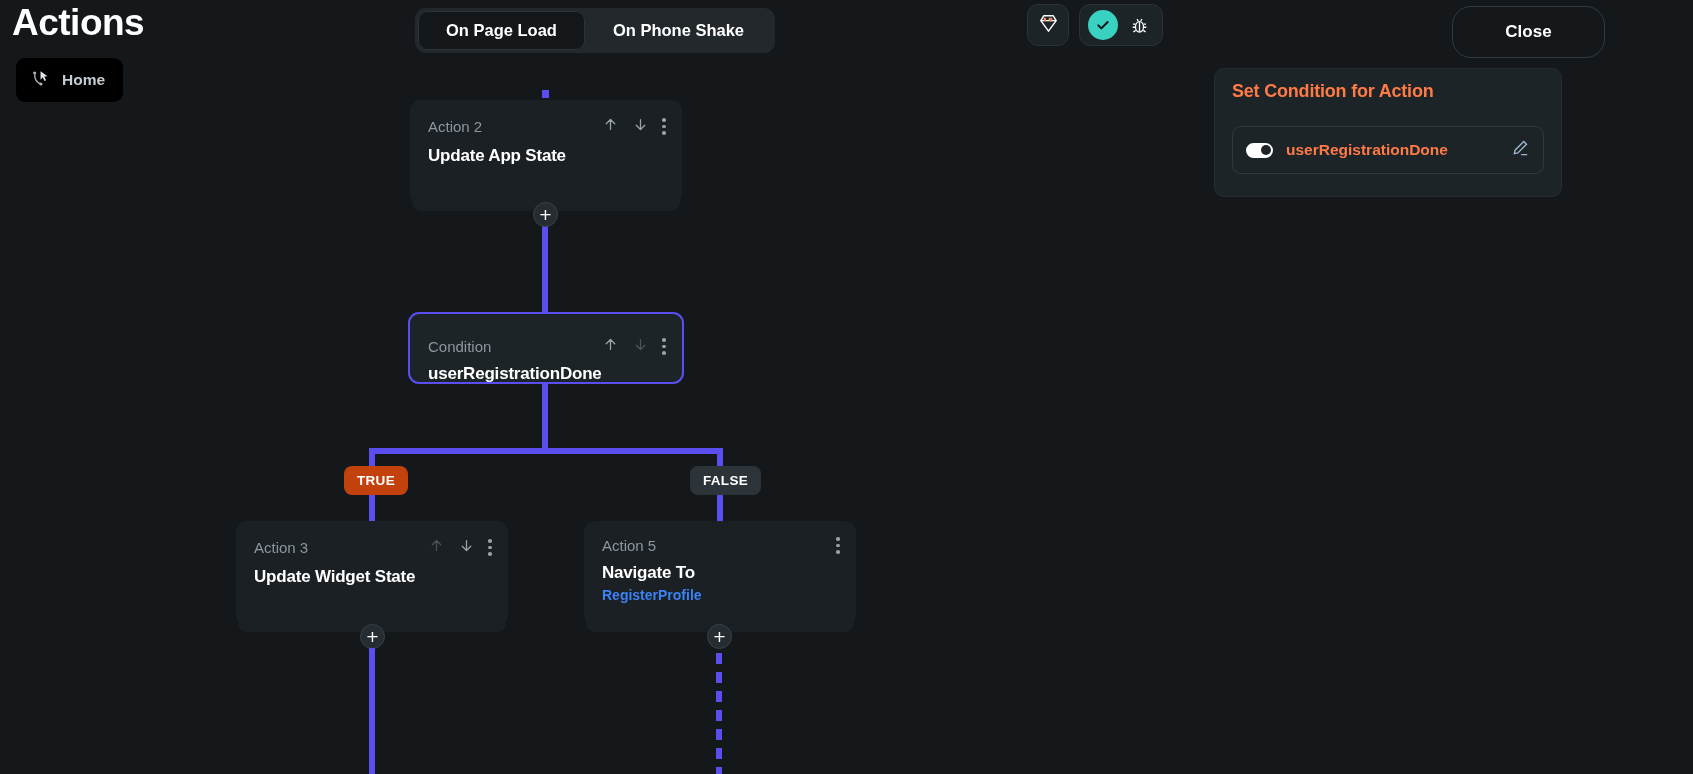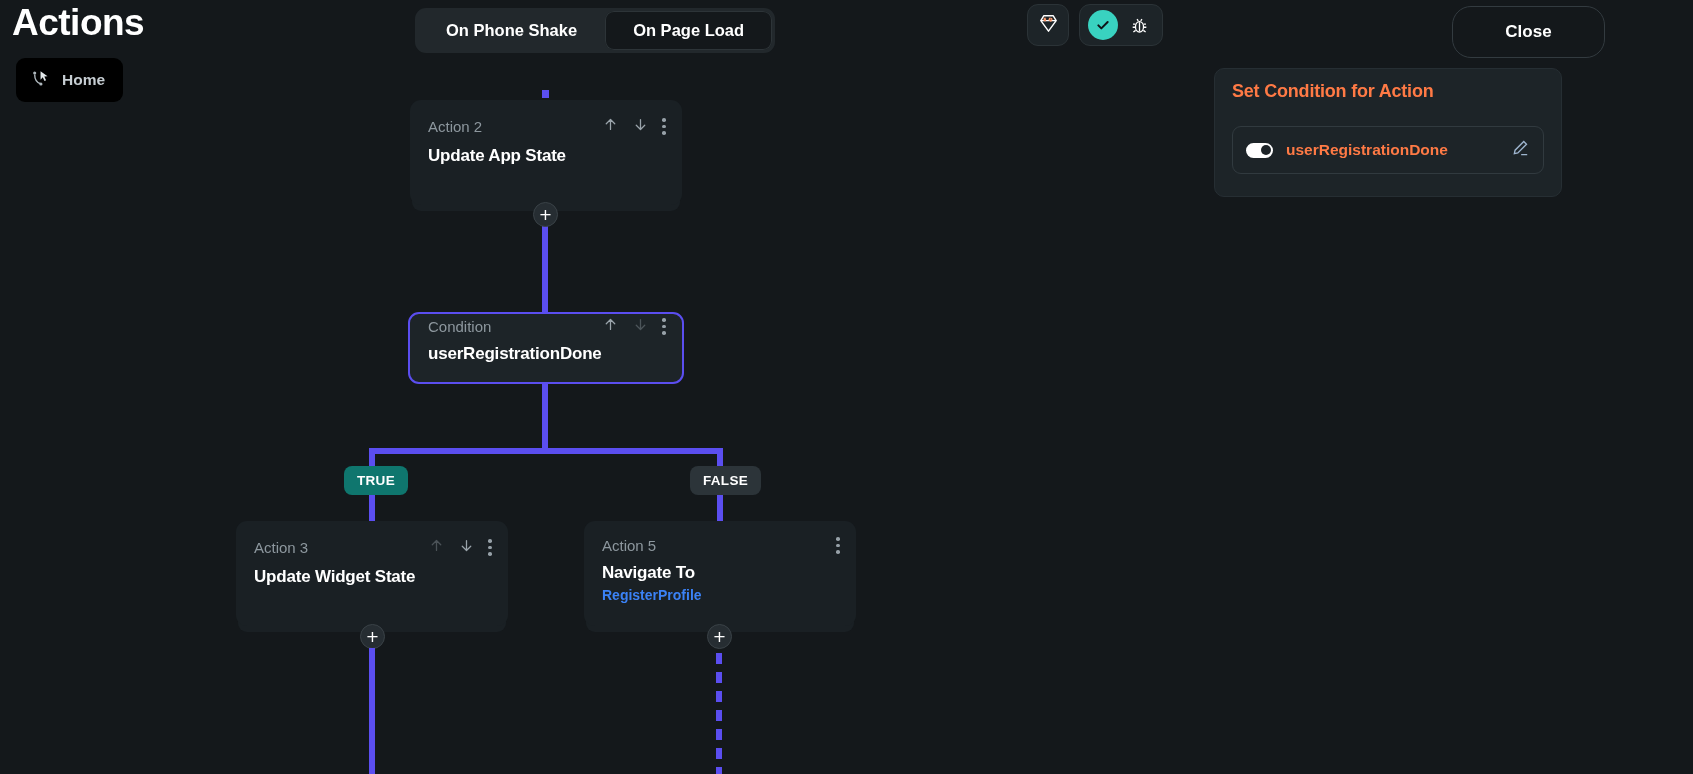--- a/index.html
+++ b/index.html
@@ -162,21 +162,21 @@
     border: 1px solid #3a4247;
     display: flex; align-items: center; justify-content: center;
     color: #ffffff; font-size: 16px; line-height: 1;
     font-family: "DejaVu Sans", sans-serif;
   }
   .branch-badge {
     position: absolute; border-radius: 8px;
     padding: 7px 13px; font-size: 13.5px;
     font-weight: 700; color: #ffffff; letter-spacing: 0.3px;
   }
-  .badge-true { background: #0f766e; }
+  .badge-true { background: #c2410c; }
   .badge-false { background: #2c3439; }
 
   .arr { display: block; }
   .dim { opacity: 0.38; }
   .dots { display: flex; flex-direction: column; gap: 3px; }
   .dots i { width: 3.6px; height: 3.6px; border-radius: 50%; background: #97a1a8; display: block; }
 </style>
 </head>
 <body>
 
@@ -190,22 +190,22 @@
         <circle cx="6.2" cy="6.5" r="1.7" fill="#aeb7bd"></circle>
         <circle cx="13" cy="18.5" r="1.7" fill="#aeb7bd"></circle>
         <path d="M6.2 8.2c0 5 1.5 8.5 6.3 10.1" stroke="#aeb7bd" stroke-width="1.5" fill="none"></path>
         <path d="M12.6 4.6v9.2l2.4-2.6 1.9 4.1 1.7-.8-1.9-4.1 3.5-.3z" fill="#e3e8eb"></path>
       </svg>
     </span>
     <span class="breadcrumb-label">Home</span>
   </div>
 
   <div class="tabs">
+    <div class="tab active">On Page Load</div>
     <div class="tab">On Phone Shake</div>
-    <div class="tab active">On Page Load</div>
   </div>
 
   <div class="gem-btn">
     <span>
       <svg width="23" height="23" viewBox="0 0 24 24" fill="none">
         <path d="M4 9h16l-8 11z" stroke="#ffffff" stroke-width="1.5" fill="none" stroke-linejoin="round"></path>
         <path d="M4 9l3-5h10l3 5" stroke="#ffffff" stroke-width="1.5" fill="none" stroke-linejoin="round"></path>
         <path d="M9.5 6.5h-2v2.5h2M7.5 7.8h2M13 9V6.5h1.6a1 1 0 0 1 0 2H13l2 1.5" stroke="#ff9a6b" stroke-width="1.2" fill="none"></path>
       </svg>
     </span>
@@ -266,21 +266,21 @@
           </span>
       </span>
     </div>
     <div class="node-title">Update App State</div>
   </div>
 
   <div class="vline" style="left:542px; top:205px; height:108px;"></div>
   <div class="plus-btn" style="left:533px; top:202px;">+</div>
 
   <div class="node selected-node" style="left:408px; top:312px; width:276px; height:72px;">
-    <div class="node-head" style="padding-top:2px;justify-content:center;">
+    <div class="node-head" style="padding-top:22px;justify-content:center;">
       <span class="node-kicker">Condition</span>
       <span class="node-actions">
         <span class="arr">
           <svg width="17" height="17" viewBox="0 0 24 24" fill="none" stroke="#9aa4ab" stroke-width="1.8" stroke-linecap="round" stroke-linejoin="round">
               <path d="M12 19V5M6 11l6-6 6 6"></path>
             </svg>
         </span>
         <span class="arr dim">
           <svg width="17" height="17" viewBox="0 0 24 24" fill="none" stroke="#9aa4ab" stroke-width="1.8" stroke-linecap="round" stroke-linejoin="round">
               <path d="M12 5v14M6 13l6 6 6-6"></path>

